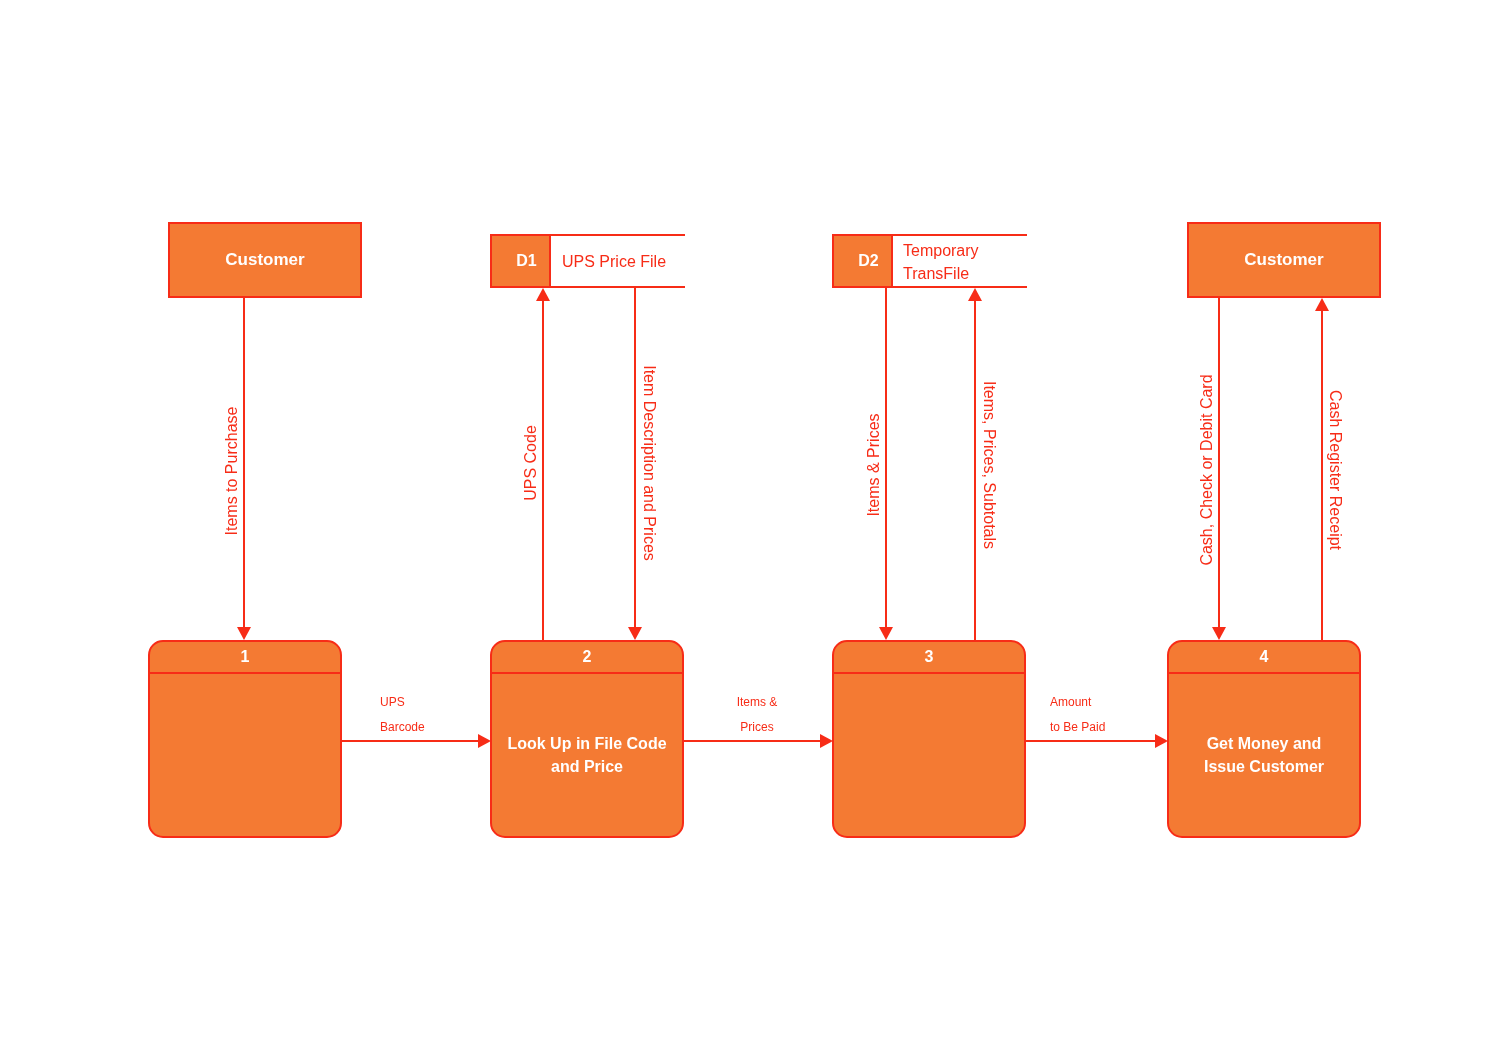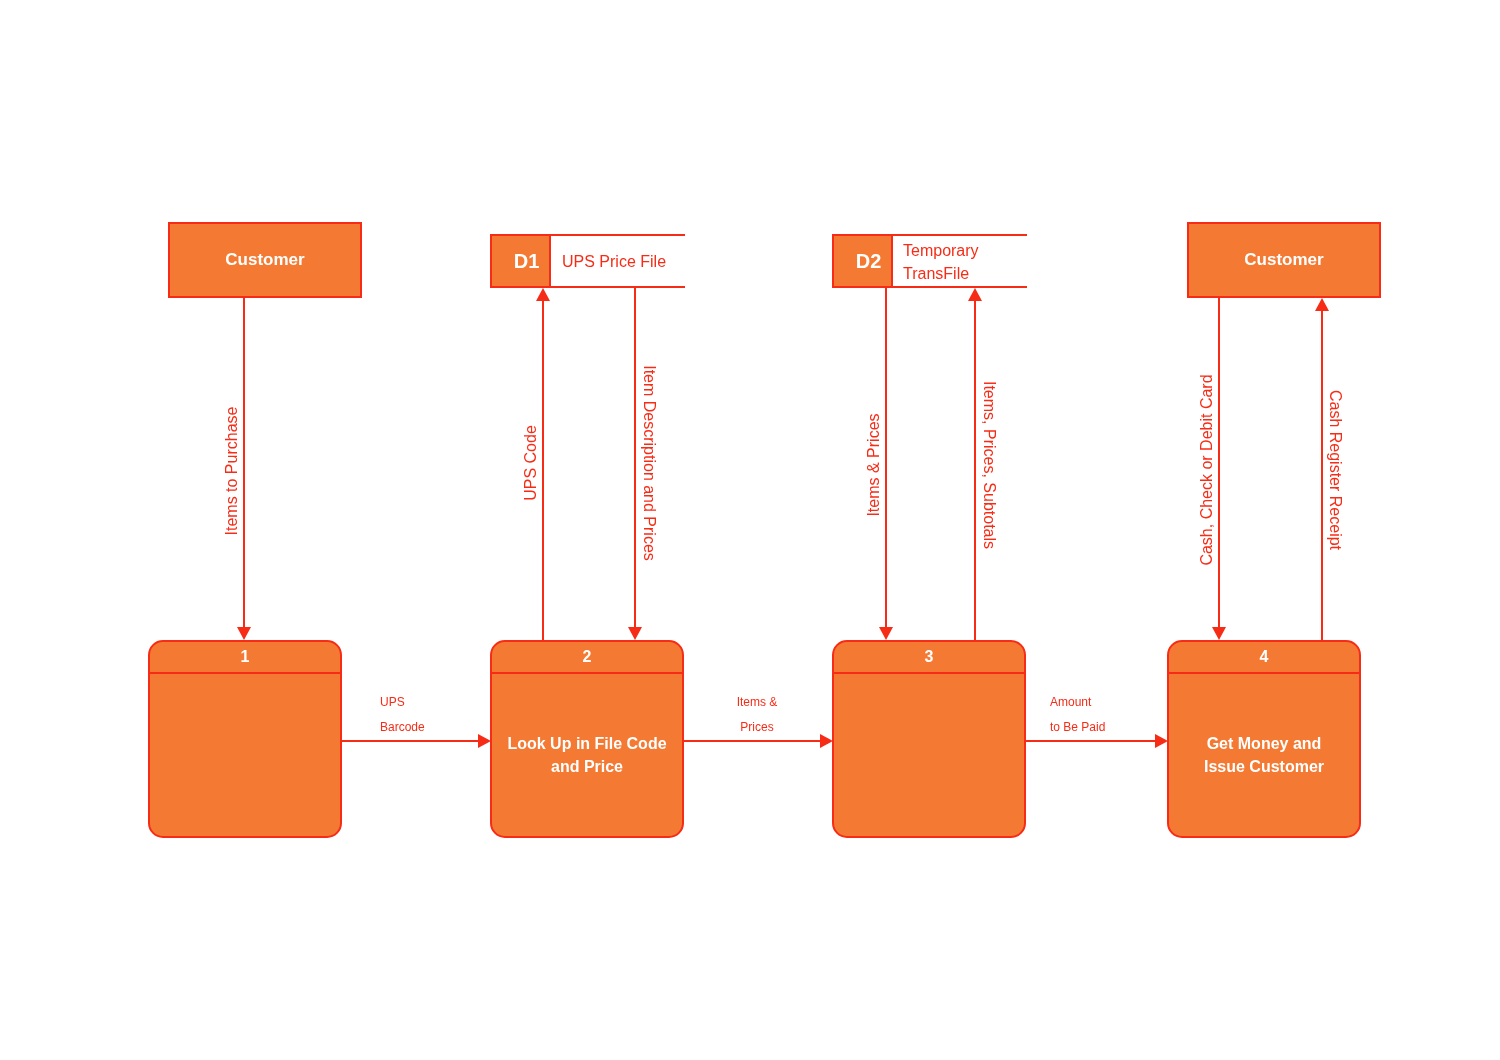--- a/index.html
+++ b/index.html
@@ -54,21 +54,21 @@
   .ds-line{
     position:absolute;height:2px;width:195px;
     background:var(--red);
   }
   .ds-square{
     position:absolute;width:61px;height:54px;
     background:var(--orange);
     border:2px solid var(--red);
     box-sizing:border-box;
     display:flex;align-items:center;justify-content:center;
-    color:var(--white);font-size:20px;font-weight:bold;padding-left:12px;
+    color:var(--white);font-size:16px;font-weight:bold;padding-left:12px;
   }
   .ds-name{
     position:absolute;
     color:var(--red);
     font-size:16px;line-height:23px;
     white-space:pre-line;
   }
   
   .vline{position:absolute;width:2px;background:var(--red);}
   .hline{position:absolute;height:2px;background:var(--red);}

